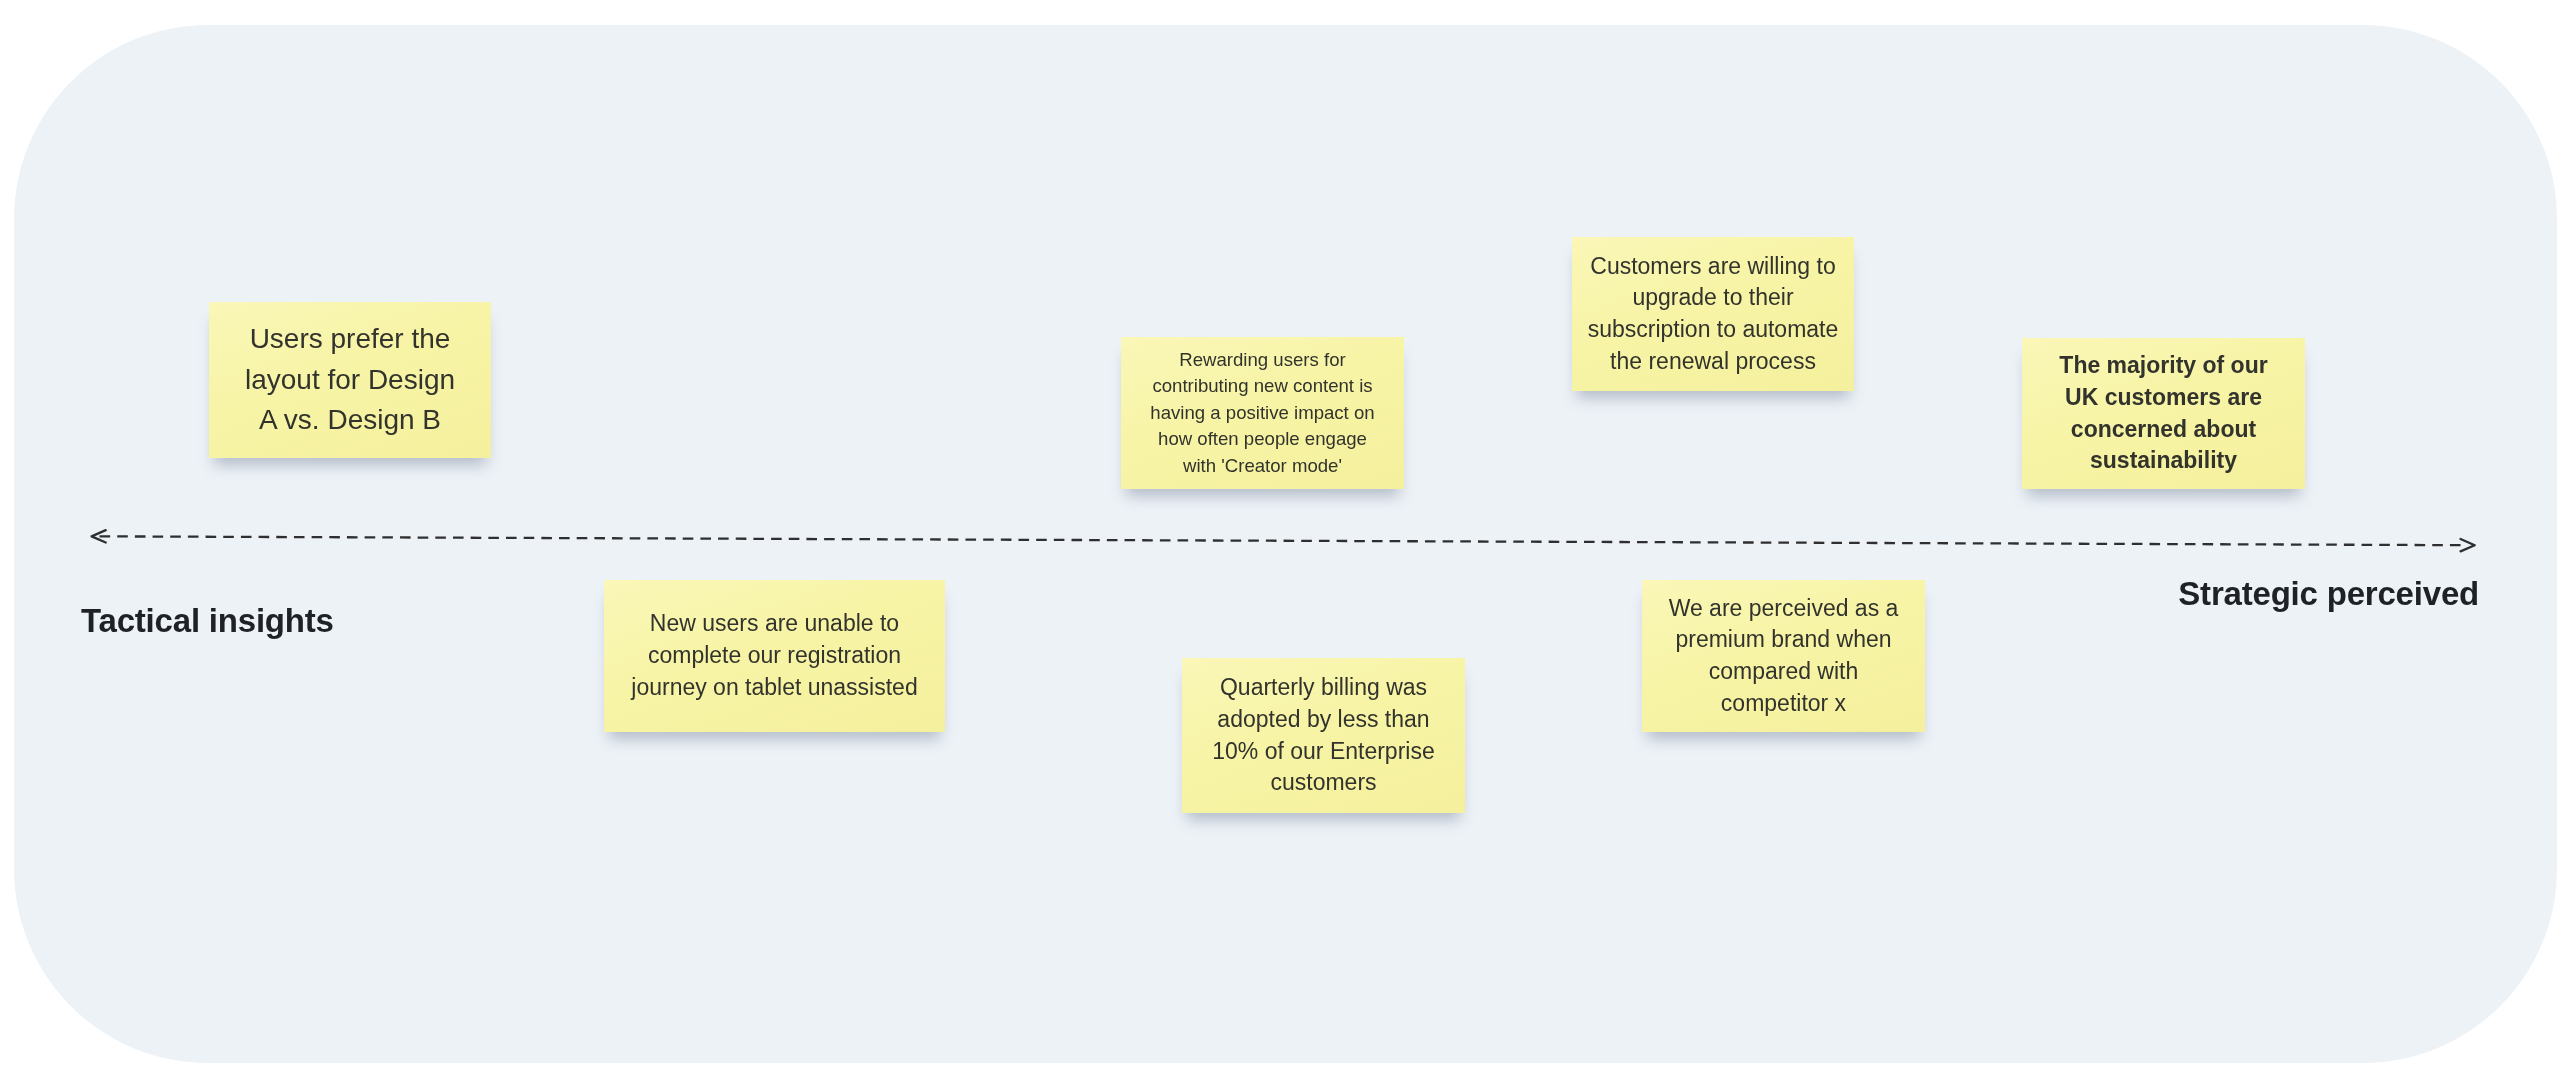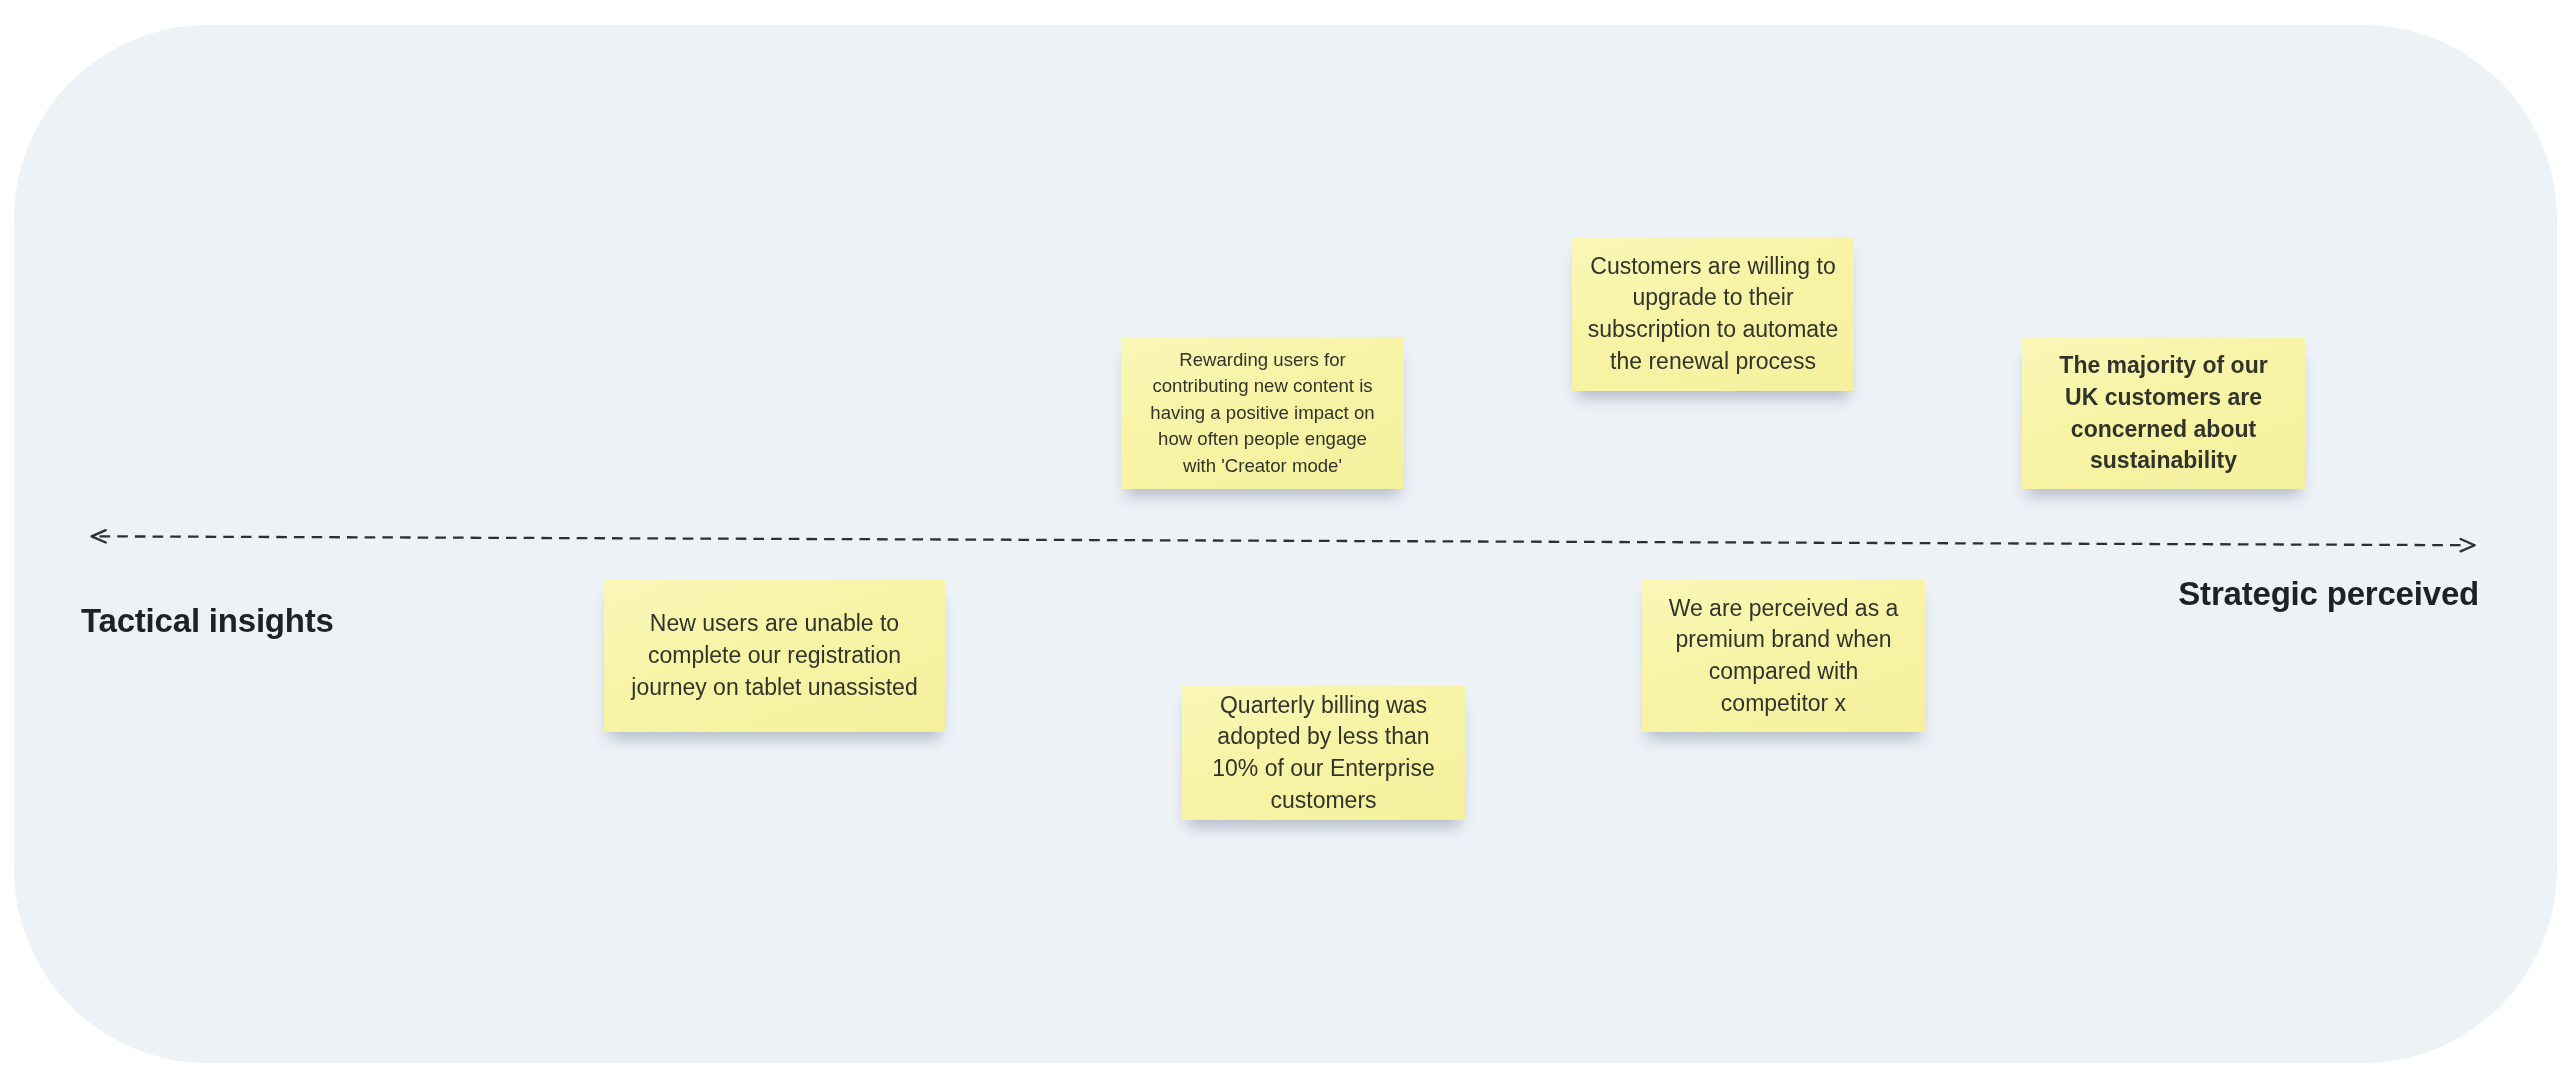--- a/index.html
+++ b/index.html
@@ -60,21 +60,21 @@
     line-height: 1.38;
     box-sizing: border-box;
   }
   .note .note-text { display: block; width: 100%; }
   .n1 { left: 209px;  top: 302px; width: 282px; height: 156px; font-size: 28px; padding: 0 26.5px; line-height: 1.45; }
   .n2 { left: 687px;  top: 238px; width: 283px; height: 153px; font-size: 23px; padding: 0 23px; }
   .n3 { left: 1121px; top: 337px; width: 283px; height: 152px; font-size: 18.6px; padding: 0 25px; line-height: 1.42; }
   .n4 { left: 1572px; top: 237px; width: 282px; height: 154px; font-size: 23px; padding: 0 12.4px; }
   .n5 { left: 2022px; top: 338px; width: 283px; height: 151px; font-size: 23px; padding: 0 19.4px; font-weight: bold; }
   .n6 { left: 604px;  top: 580px; width: 341px; height: 152px; font-size: 23px; padding: 0 22px; }
-  .n7 { left: 1182px; top: 658px; width: 283px; height: 134px; font-size: 23px; padding: 0 17.7px; margin-top: 28px; }
+  .n7 { left: 1182px; top: 658px; width: 283px; height: 155px; font-size: 23px; padding: 0 17.7px; }
   .n8 { left: 1642px; top: 580px; width: 283px; height: 152px; font-size: 23px; padding: 0 17.7px; }
 </style>
 </head>
 <body>
 
 <div class="stage">
 
   <div class="surface"></div>
 
   <svg class="axis-svg" viewBox="0 0 2914 1220" xmlns="http://www.w3.org/2000/svg">
@@ -82,20 +82,23 @@
 
     <path d="M 103 607 L 119 600 M 103 607 L 119 614" stroke="#2f2f2f" stroke-width="2.6" fill="none" stroke-linecap="round"></path>
 
     <path d="M 2800 617 L 2784 610 M 2800 617 L 2784 624" stroke="#2f2f2f" stroke-width="2.6" fill="none" stroke-linecap="round"></path>
   </svg>
 
   <div class="axis-label left">Tactical insights</div>
 
   <div class="axis-label right">Strategic perceived</div>
 
+  <div class="note n1">
+    <span class="note-text">Users prefer the layout for Design A vs. Design B</span>
+  </div>
 
 
   <div class="note n3">
     <span class="note-text">Rewarding users for contributing new content is having a positive impact on how often people engage with 'Creator mode'</span>
   </div>
 
   <div class="note n4">
     <span class="note-text">Customers are willing to upgrade to their subscription to automate the renewal process</span>
   </div>
 

